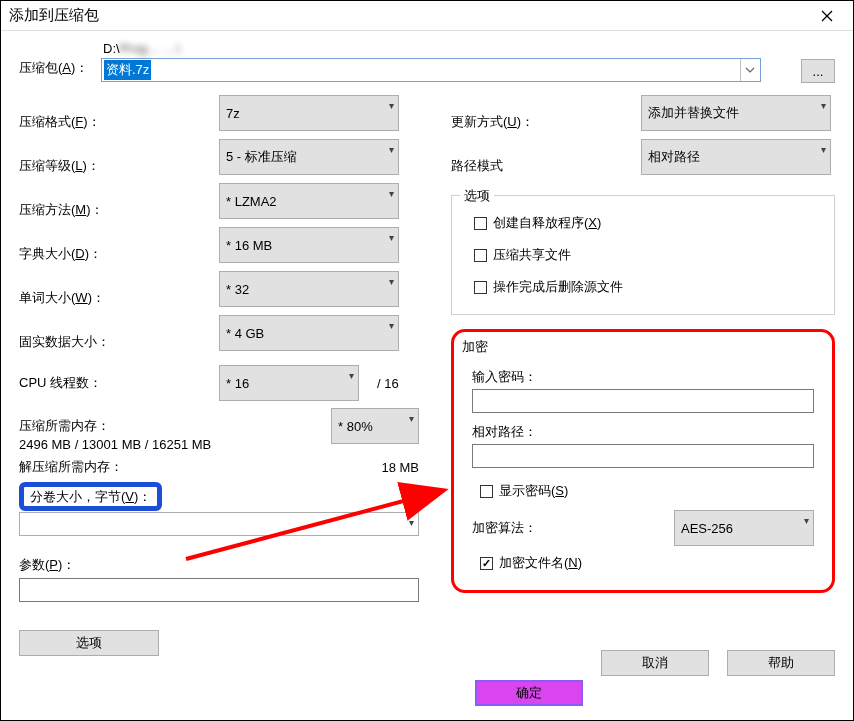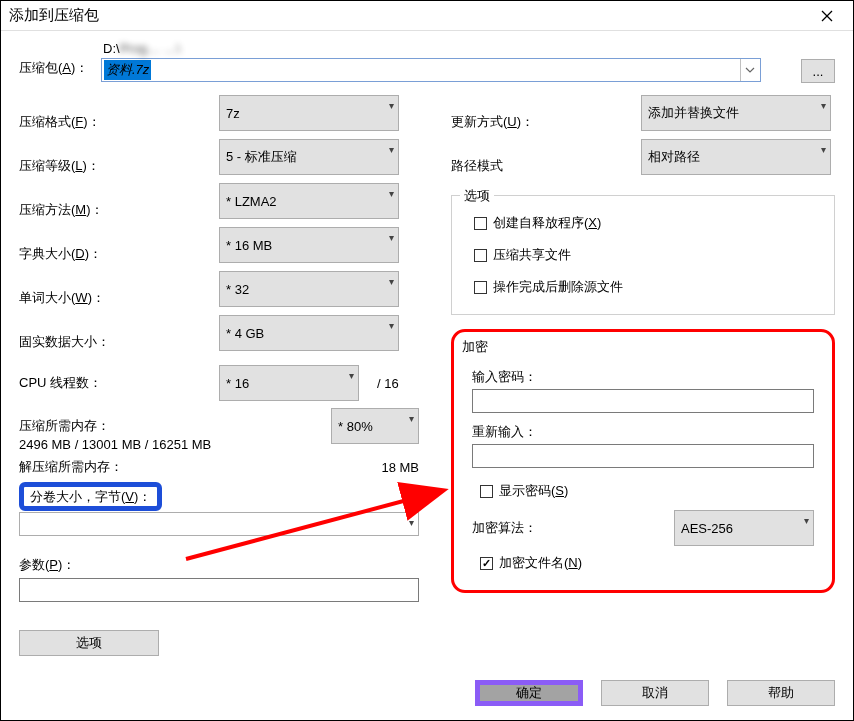--- a/index.html
+++ b/index.html
@@ -19,21 +19,21 @@
   .body { padding: 10px 18px 14px 18px; position: relative; height: calc(100% - 30px); }
   .archive-row { display:flex; align-items:flex-start; gap:10px; margin-bottom: 24px; }
   .archive-label { width: 72px; padding-top: 18px; }
   .archive-path-block { flex:1; }
   .archive-path { font-size:13px; color:#000; padding-left:2px; }
   .archive-path .blur { filter: blur(3px); opacity:0.7; }
   .archive-input {
     width: 660px; height: 24px; border:1px solid #7a9fd6; display:flex; align-items:center;
     padding:0 2px; gap:0; margin-top:2px;
   }
-  .archive-input .sel { background:#0078d7; color:#000000; padding:1px 2px;font-style:italic; }
+  .archive-input .sel { background:#0078d7; color:#ffffff; padding:1px 2px; }
   .archive-input .dd { margin-left:auto; width:18px; height:100%; display:flex; align-items:center; justify-content:center; border-left:1px solid #c0c0c0; color:#888; }
   .browse-btn { width:34px; height:24px; background:#e1e1e1; border:1px solid #adadad; display:flex; align-items:center; justify-content:center; margin-top:18px; }
   .columns { display:flex; gap:32px; }
   .col-left { width: 400px; }
   .col-right { flex:1; }
   .form-row { display:flex; align-items:flex-end; margin-bottom: 20px; height: 24px; }
   .form-label { width: 200px; }
   .form-label-right { width: 190px; }
   .combo {
     height: 36px; border:1px solid #adadad; background:#e1e1e1; display:flex; align-items:center;
@@ -65,21 +65,21 @@
   .checkbox { width:13px; height:13px; border:1px solid #333; display:inline-flex; align-items:center; justify-content:center; background:#fff; }
   .checkbox.checked::after { content:"✓"; font-size:11px; line-height:11px; color:#000; font-weight:bold; }
   .enc-fieldset-wrap { border:3px solid #ff0000; border-radius:14px; padding:6px 8px 14px 8px; margin-top: 14px; }
   .enc-fieldset { border:none; padding:4px 10px; position:relative; }
   .enc-legend { font-size:13px; margin-bottom:8px; }
   .enc-row { margin-bottom:6px; }
   .enc-textbox { border:1px solid #7a7a7a; height:24px; width:100%; background:#fff; }
   .enc-algo-row { display:flex; align-items:center; justify-content:space-between; margin-top:10px; margin-bottom:8px;}
   .dlg-buttons { position:absolute; bottom:14px; right:18px; display:flex; gap:18px; }
   .dlg-btn { width:108px; height:26px; border:1px solid #adadad; background:#e1e1e1; display:flex; align-items:center; justify-content:center; }
-  .dlg-btn.primary { border:5px solid #8b5cf6; background:#a3a3a3; }
+  .dlg-btn.primary { border:2px solid #8b5cf6; background:#d946ef;margin-top:30px; }
   u { text-decoration: underline; }
   
   .arrow-svg { position:absolute; left:180px; top:450px; pointer-events:none; }
   .chevron { font-size:10px; }
 </style>
 </head>
 <body>
 
 <div class="window">
   <div class="titlebar">
@@ -247,21 +247,21 @@
         </div>
 
         <div class="enc-fieldset-wrap">
           <div class="enc-legend">加密</div>
           <div class="enc-fieldset">
             <div class="enc-row">
               <div style="margin-bottom:3px;">输入密码：</div>
               <div class="enc-textbox"></div>
             </div>
             <div class="enc-row" style="margin-top:10px;">
-              <div style="margin-bottom:3px;">重新输入：</div>
+              <div style="margin-bottom:3px;">相对路径：</div>
               <div class="enc-textbox"></div>
             </div>
             <div class="checkbox-row" style="margin-top:14px; margin-bottom:6px;">
               <span class="checkbox"></span>
               <span>显示密码(<u>S</u>)</span>
             </div>
             <div class="enc-algo-row">
               <span>加密算法：</span>
               <div class="combo" style="width:140px;">
                 <span>AES-256</span>

